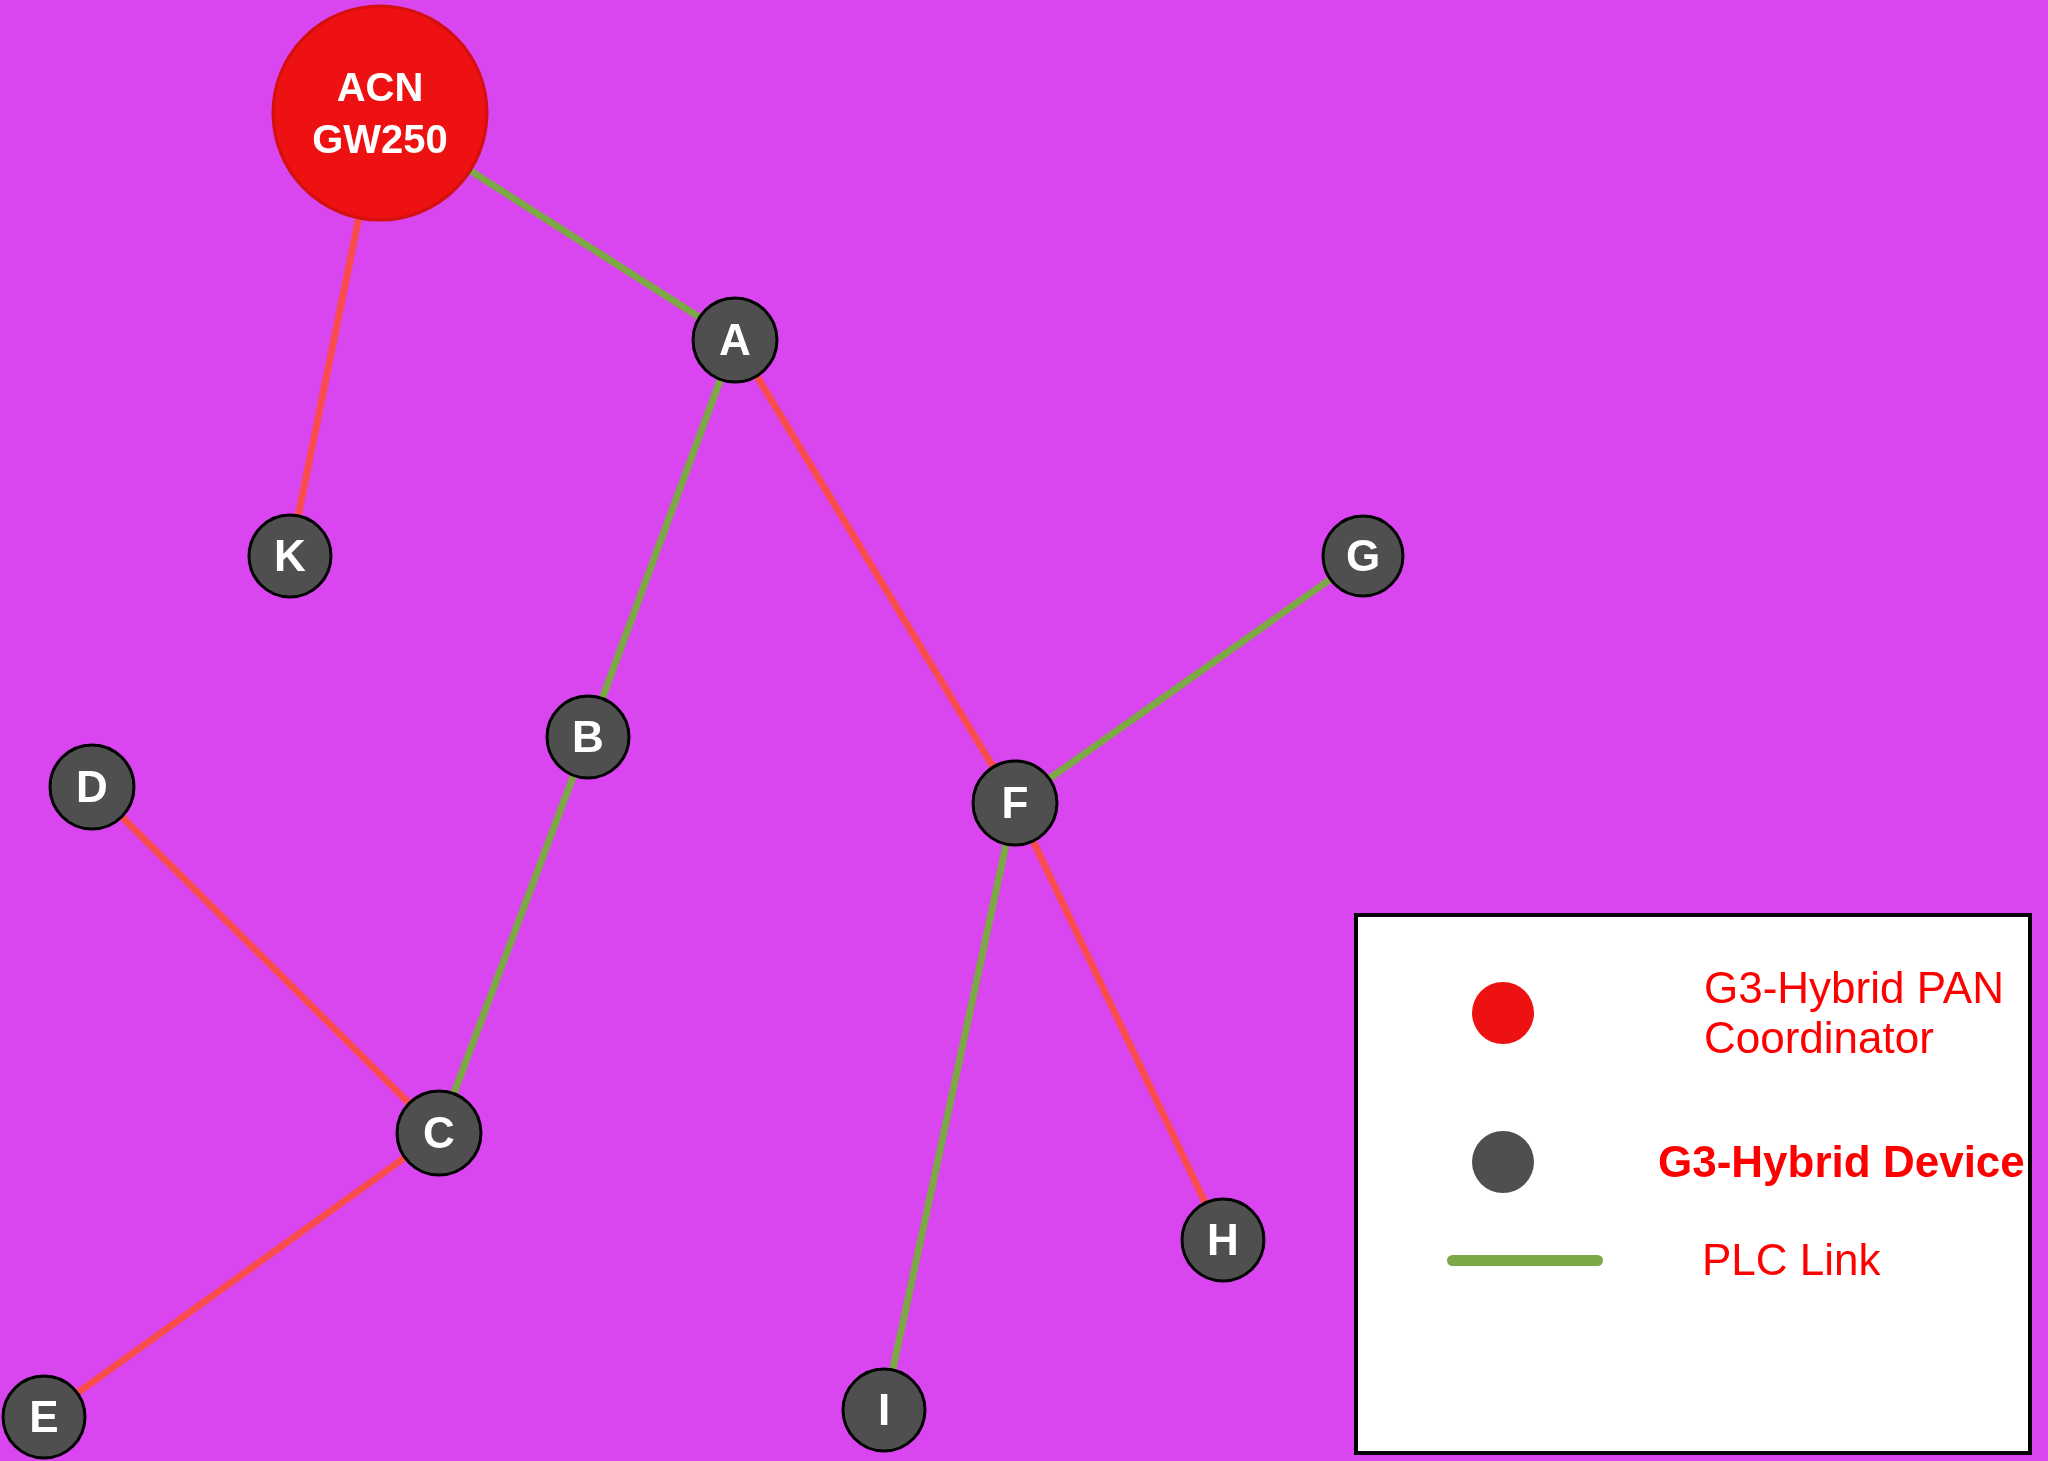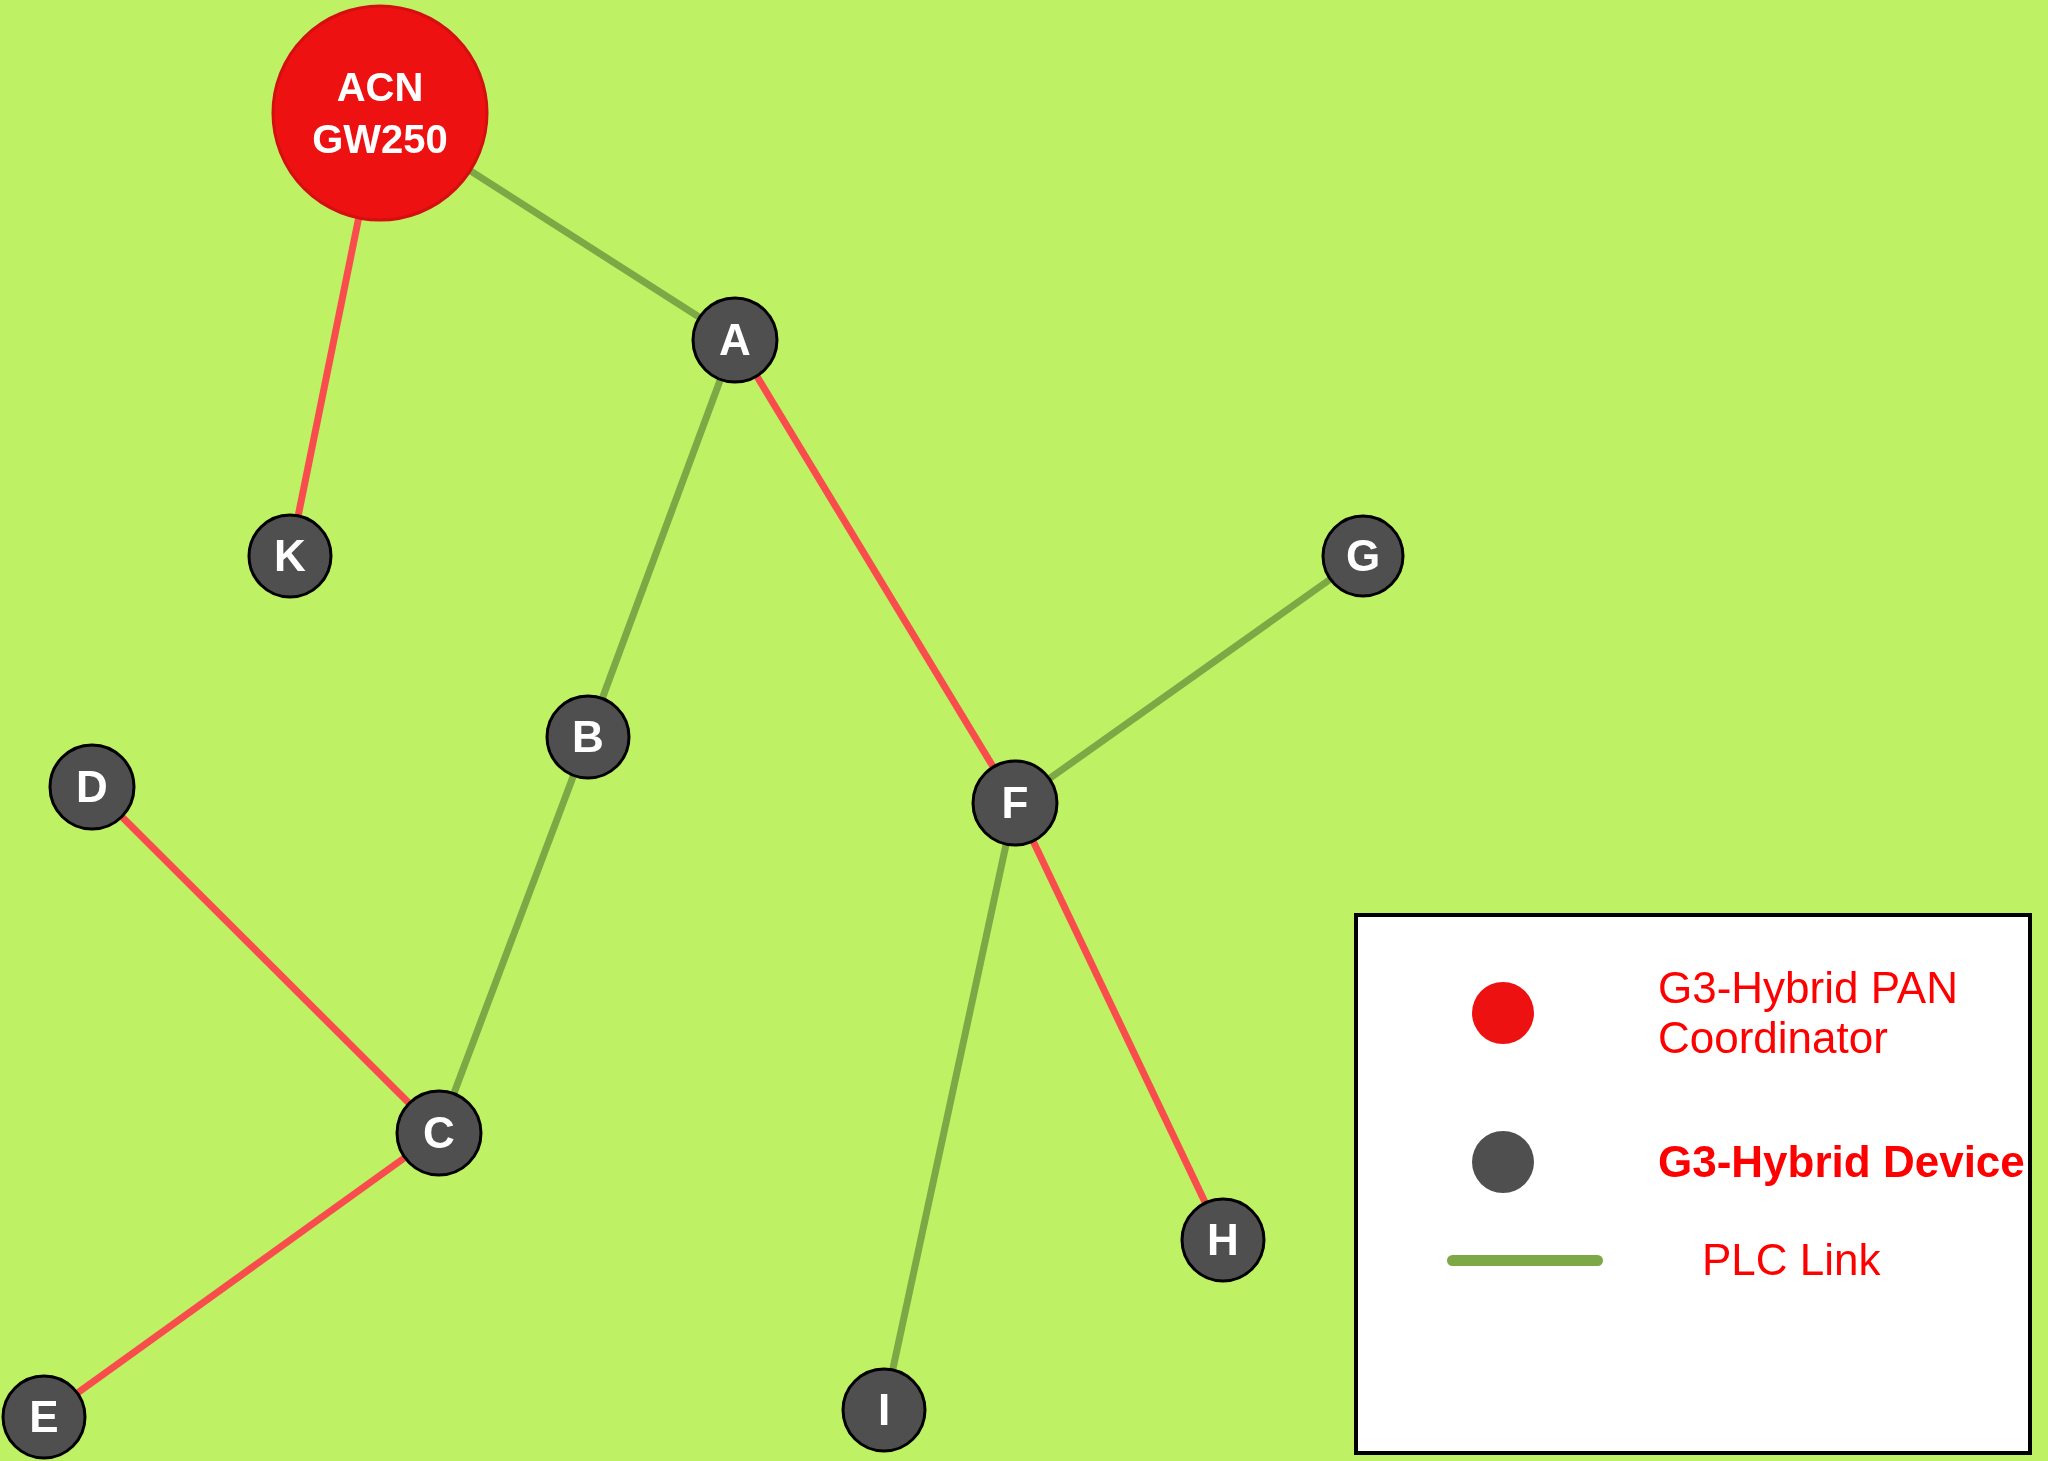--- a/index.html
+++ b/index.html
@@ -2,38 +2,38 @@
 <html style="--plc-link: #7CA845; --rf-link: #F94D4D; --coordinator-fill: #EE1111; --coordinator-stroke: #D40F0F; --device-fill: #4F4F4F; --device-stroke: #000000; --node-label: #FFFFFF; --legend-text: #FF0000; --legend-border: #000000;"><head>
 <meta charset="utf-8">
 <style>
   html, body { margin: 0; padding: 0; }
   body {
     width: 2048px; height: 1461px;
     background: #ffffff;
     font-family: "Liberation Sans", sans-serif;
     overflow: hidden;
   }
-  .stage { position: relative; width: 2048px; height: 1461px; background: #bef264; }
+  .stage { position: relative; width: 2048px; height: 1461px; background: #d946ef; }
   .network-svg { position: absolute; left: 0; top: 0; }
 
   
   .legend {
     position: absolute;
     left: 1354px; top: 913px;
     width: 678px; height: 542px;
     border: 4px solid var(--legend-border, #000);
     background: #ffffff;
     box-sizing: border-box;
   }
   .legend-row {
     position: absolute;
     left: 0; width: 100%;
     display: flex; align-items: center;
   }
-  .legend-row.row-coordinator { top: 26px;  height: 140px; }
+  .legend-row.row-coordinator { top: 26px;  height: 140px; gap: 46px; }
   .legend-row.row-device      { top: 195px; height: 100px; font-weight: bold; }
   .legend-row.row-plc         { top: 313px; height: 60px; margin-left: 44px;  }
   .legend-row.row-rf          { top: 431px; height: 60px;  }
 
   .legend-marker-cell {
     margin-left: 45px;
     width: 205px;
     display: flex; align-items: center;
     flex: 0 0 auto;
   }

